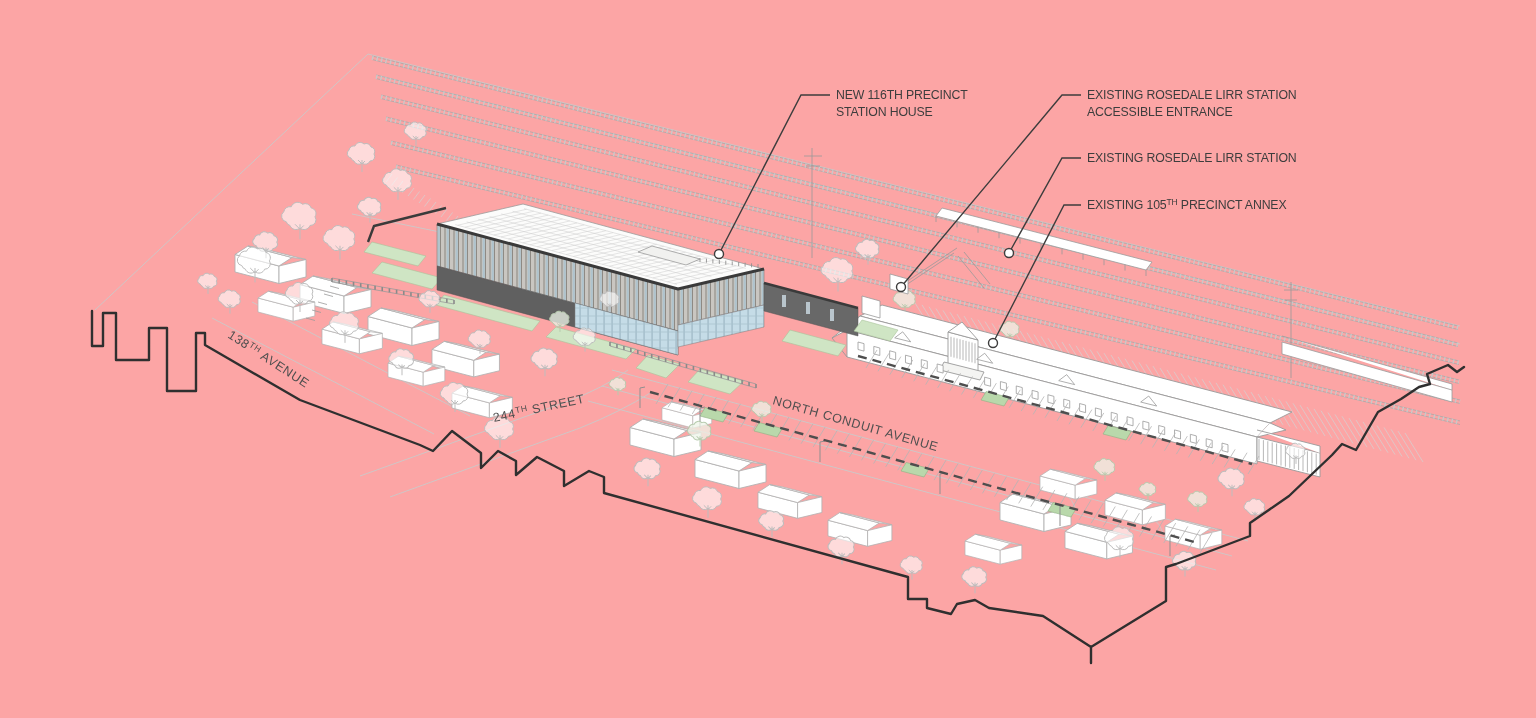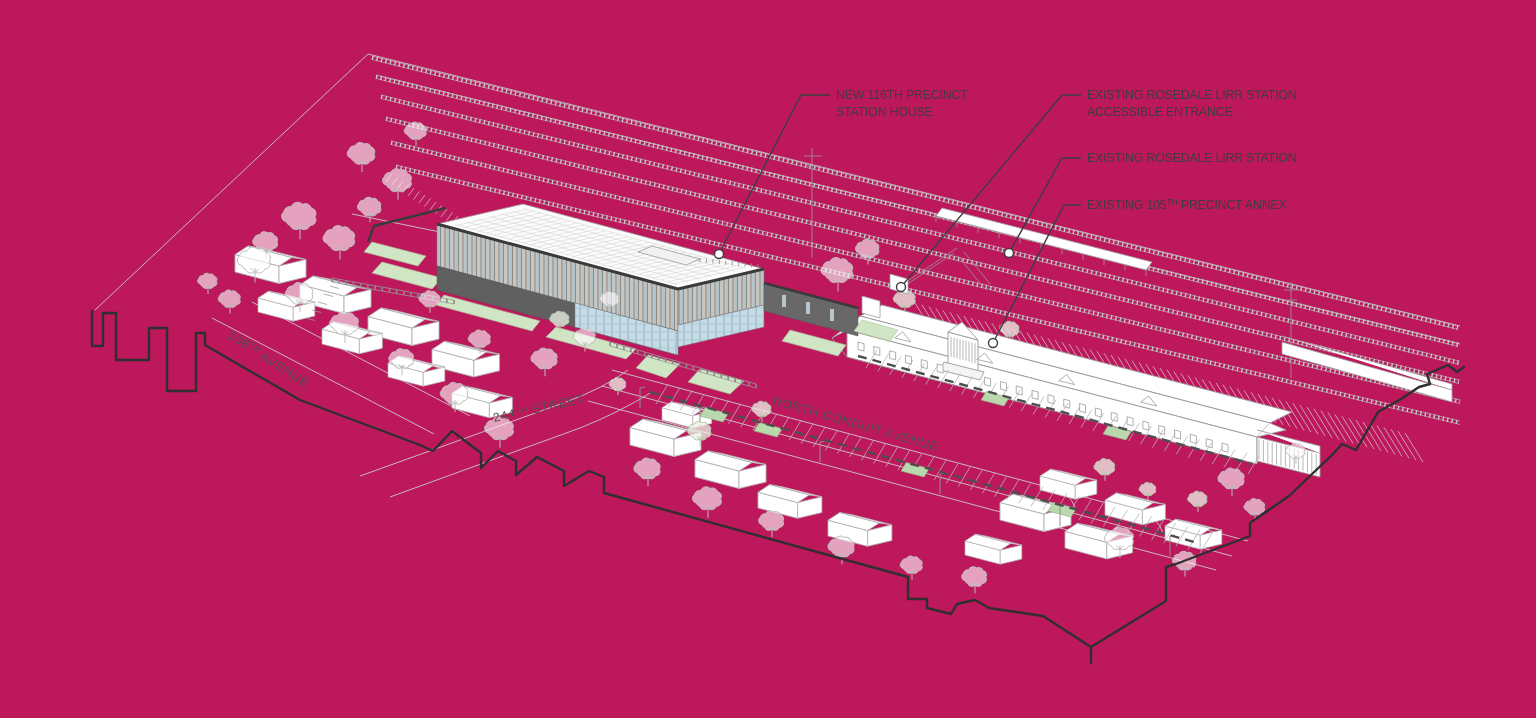--- a/index.html
+++ b/index.html
@@ -1,16 +1,16 @@
 <!DOCTYPE html>
 <html><head>
 <meta charset="utf-8">
 <style>
   html,body{margin:0;padding:0;background:#ffffff;}
-  .stage{width:1536px;height:718px;position:relative;background:#be185d;overflow:hidden;}
+  .stage{width:1536px;height:718px;position:relative;background:#fca5a5;overflow:hidden;}
   svg{display:block;}
   text{font-family:"Liberation Sans","DejaVu Sans",sans-serif;}
   .callout-text{font-size:12.3px;fill:#3d3d3d;letter-spacing:-0.15px;}
   .street-text{font-size:12.5px;fill:#4f4f4f;letter-spacing:0.7px;}
 </style>
 </head>
 <body>
 
 <div class="stage">
 <svg width="1536" height="718" viewBox="0 0 1536 718">

